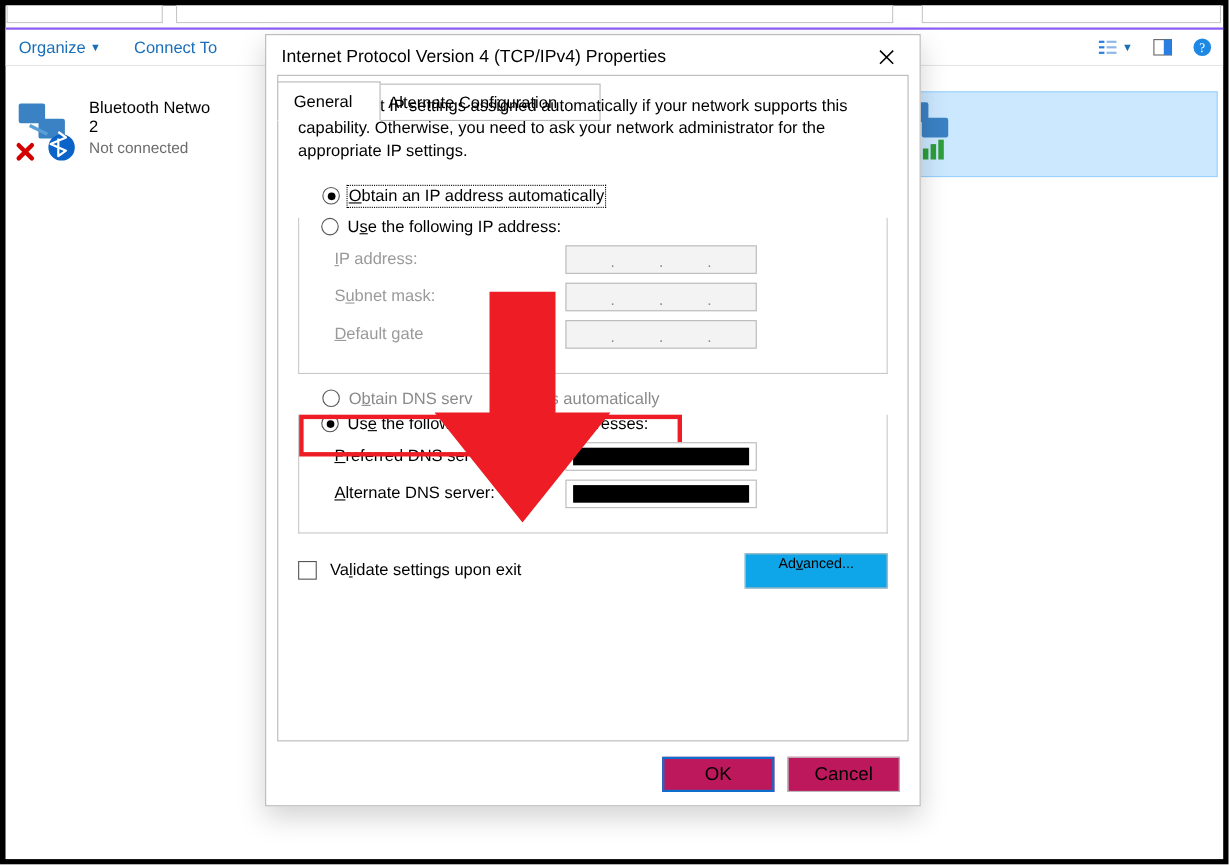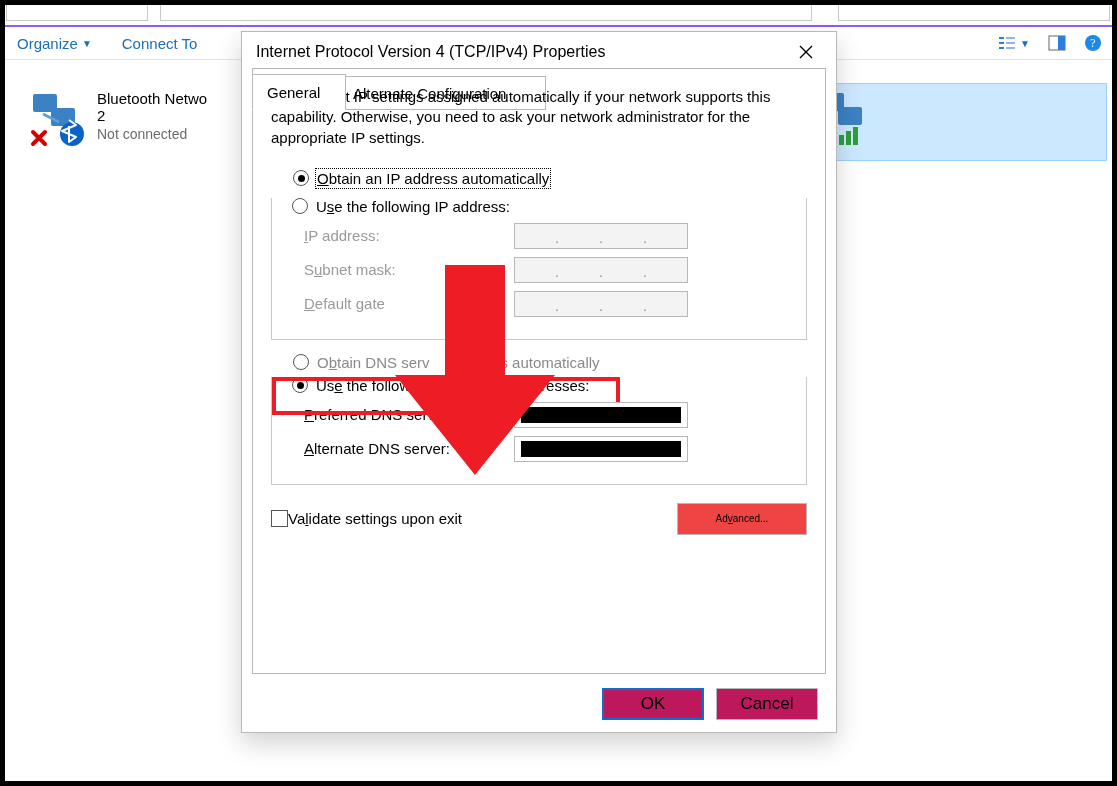--- a/index.html
+++ b/index.html
@@ -15,21 +15,21 @@
 .tb-sep{width:14px}
 .chev{font-size:10px;margin-left:4px;color:#1a6fb8}
 .tb-right{margin-left:auto;display:flex;align-items:center;gap:18px;padding-right:6px}
 .tb-ic{width:18px;height:18px;display:flex;align-items:center;justify-content:center}
 .tb-ic svg{width:18px;height:18px}
 
 
 .net-item{position:absolute;display:flex;align-items:flex-start;gap:10px}
 .net-item .txt .t1{font-size:15px;color:#000}
 .net-item .txt .t2{font-size:14px;color:#6b6b6b;margin-top:2px}
-.net-bt{left:24px;top:85px;width:280px}
+.net-bt{left:8px;top:85px;width:280px}
 .net-wifi{left:830px;top:78px;right:5px;height:78px;background:#cce8ff;border:1px solid #99d1ff;padding:5px 6px;box-sizing:border-box}
 .icon-bt{width:58px;height:58px;position:relative}
 .icon-wifi{width:32px;height:58px;position:relative;overflow:visible}
 
 
 .dialog{position:absolute;left:236px;top:26px;width:594px;height:700px;background:#fff;border:1px solid #b8b8b8;box-shadow:0 10px 24px rgba(0,0,0,.18)}
 .titlebar{height:40px;display:flex;align-items:center;justify-content:space-between;padding:0 14px}
 .titlebar .ttl{font-size:16px}
 .titlebar .close{width:32px;height:32px;display:flex;align-items:center;justify-content:center;cursor:default}
 .titlebar .close svg{width:14px;height:14px}
@@ -55,23 +55,23 @@
 .ip-input{width:172px;height:24px;border:1px solid #b8b8b8;background:#fff;position:relative}
 .ip-input.dis{background:#f3f3f3}
 .ip-input .dots{position:absolute;inset:0;display:flex;align-items:flex-end;justify-content:space-evenly;color:#8a8a8a;font-size:14px;padding-bottom:2px}
 .ip-input.mask::after{content:"";position:absolute;left:6px;right:6px;top:4px;bottom:4px;background:#000}
 
 .dns-highlight{position:absolute;border:4px solid #ee1c25;pointer-events:none}
 .arrow{position:absolute;pointer-events:none}
 .arrow svg{display:block}
 
 .bottom-row{display:flex;align-items:center;justify-content:space-between;margin-top:18px}
-.chk-row{display:flex;align-items:center;gap:0}
+.chk-row{display:flex;align-items:center;gap:12px}
 .chk{width:15px;height:15px;border:1px solid #555;background:#fff}
-.adv-btn{width:128px;height:30px;border:1px solid #b8b8b8;background:#ef4444;display:flex;align-items:center;justify-content:center;font-size:10px;cursor:default}
+.adv-btn{width:128px;height:30px;border:1px solid #b8b8b8;background:#0ea5e9;display:flex;align-items:flex-start;justify-content:center;font-size:13px;cursor:default}
 
 .dlg-buttons{position:absolute;right:18px;bottom:12px;display:flex;gap:12px}
 .btn{width:100px;height:30px;border:1px solid #b8b8b8;background:#be185d;display:flex;align-items:center;justify-content:center;font-size:17px;cursor:default}
 .btn.primary{border:2px solid #0f6ecd;width:98px;height:28px}
 
 
 .redact{background:#000;display:inline-block;height:16px;vertical-align:middle}
 
 
 </style>

